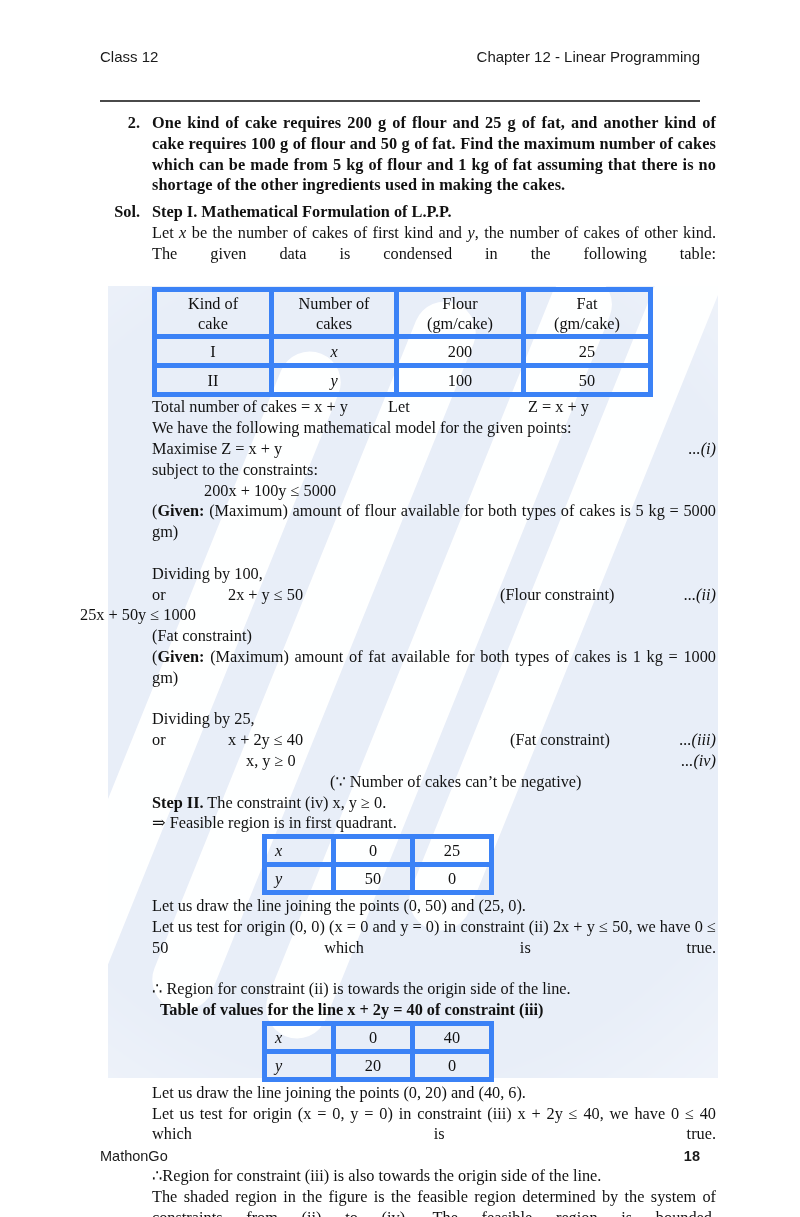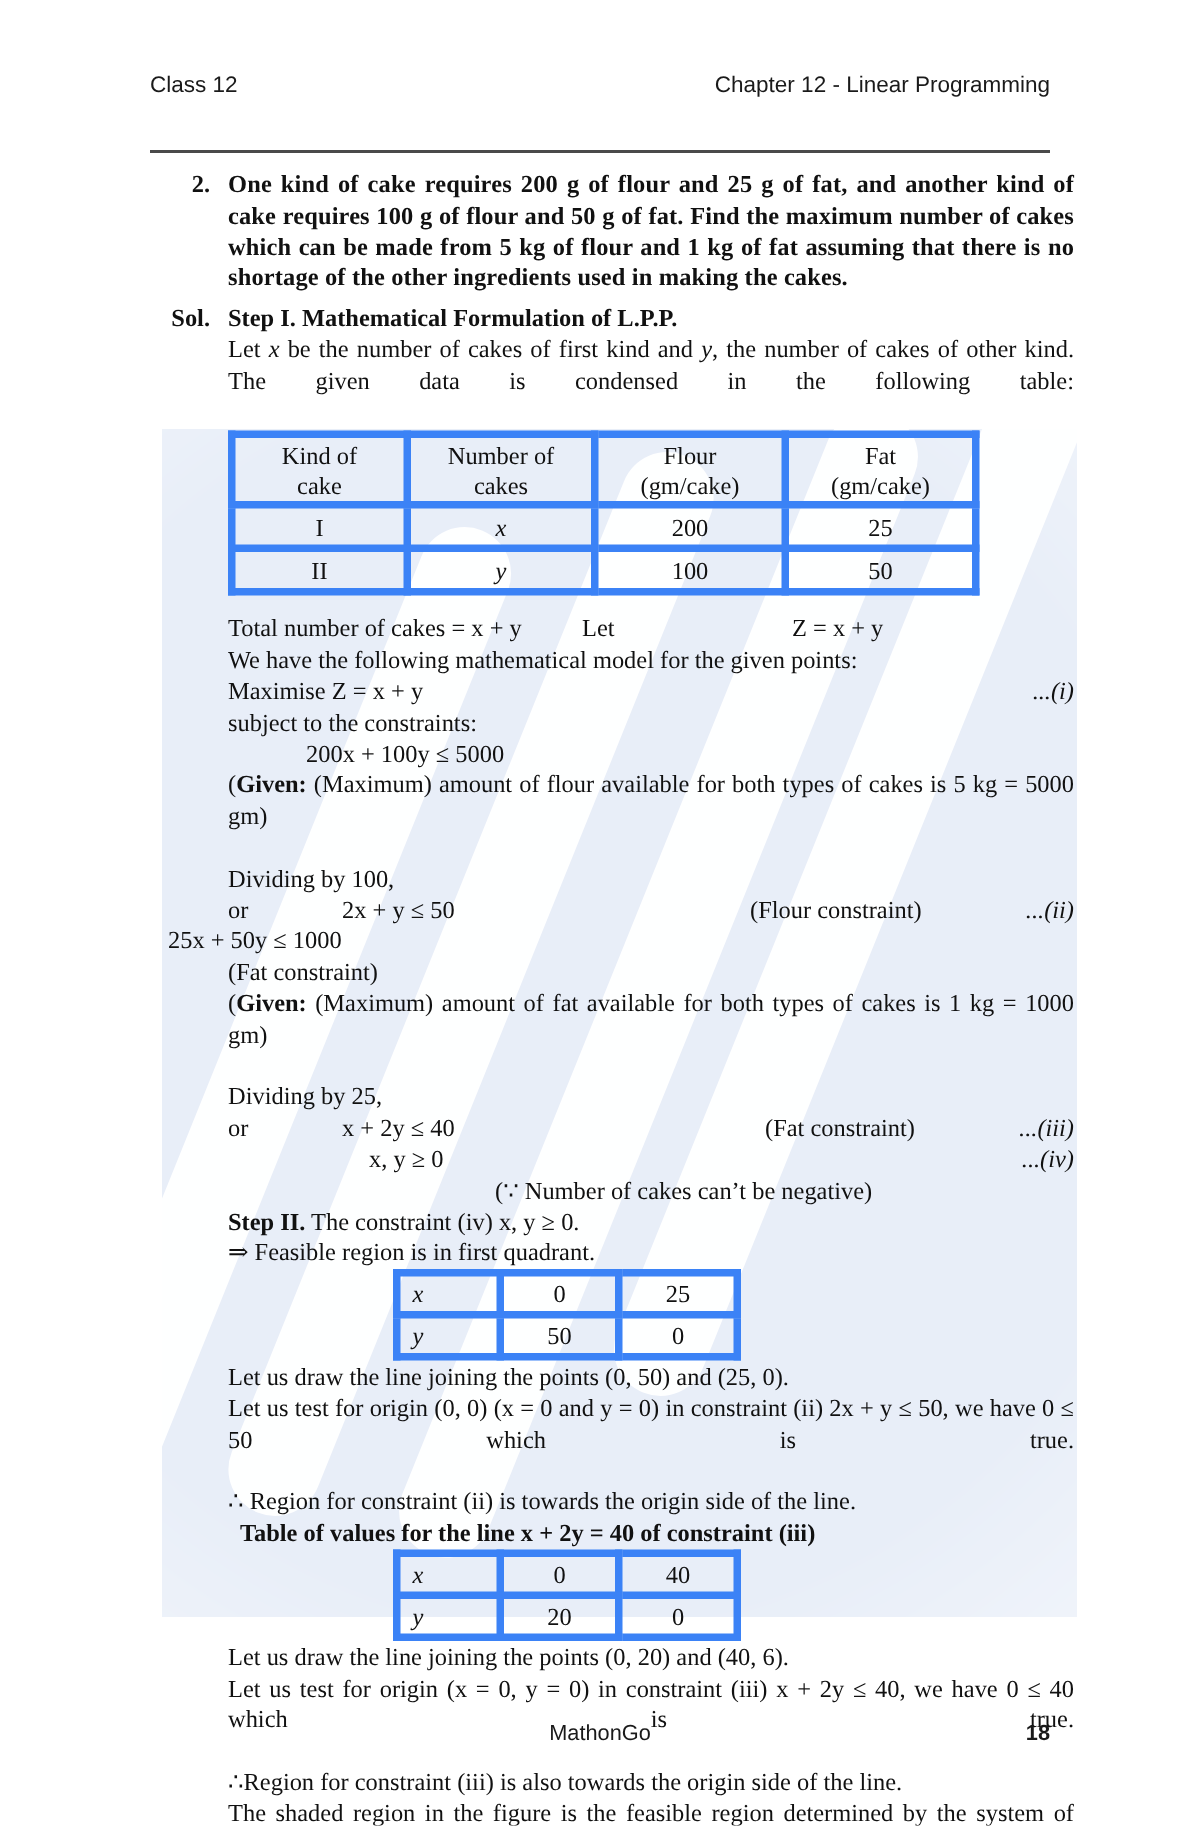--- a/index.html
+++ b/index.html
@@ -111,21 +111,21 @@
     position: absolute;
     right: 84px;
     top: 0;
   }
   .midtag {
     position: absolute;
     top: 0;
   }
 
   .indent1 { padding-left: 204px; }
-  .indent2 { padding-left: 112px; }
+  .indent2 { padding-left: 80px; }
 
   
   table.data {
     border-collapse: collapse;
     font-size: 16.3px;
     line-height: 19.5px;
     background: transparent;
   }
   table.data td {
     border: 5px solid #3b82f6;
@@ -155,21 +155,21 @@
     width: 600px;
     font-family: "Liberation Sans", "DejaVu Sans", sans-serif;
     font-size: 14.5px;
     color: #1a1a1a;
     z-index: 3;
   }
   .footer-brand {
     position: absolute;
     left: 0;
     width: 600px;
-    text-align: center;
+    text-align: left;
   }
   .footer-page {
     position: absolute;
     right: 0;
     font-weight: bold;
   }
 </style>
 </head>
 <body>
 
@@ -232,21 +232,21 @@
       <tr>
         <td>II</td>
         <td class="mvar">y</td>
         <td>100</td>
         <td>50</td>
       </tr>
     </tbody>
       </table>
   </div>
 
-  <div class="row-eq" style="margin-top:12px;">
+  <div class="row-eq" style="margin-top:0;">
     <span>Total number of cakes = x + y</span>
     <span class="midtag" style="left:388px;">Let</span>
     <span class="midtag" style="left:528px;">Z = x + y</span>
   </div>
 
   <div class="body-line">We have the following mathematical model for the given points:</div>
 
   <div class="row-eq">
     <span>Maximise Z = x + y</span>
     <span class="tagright ital">...(i)</span>

